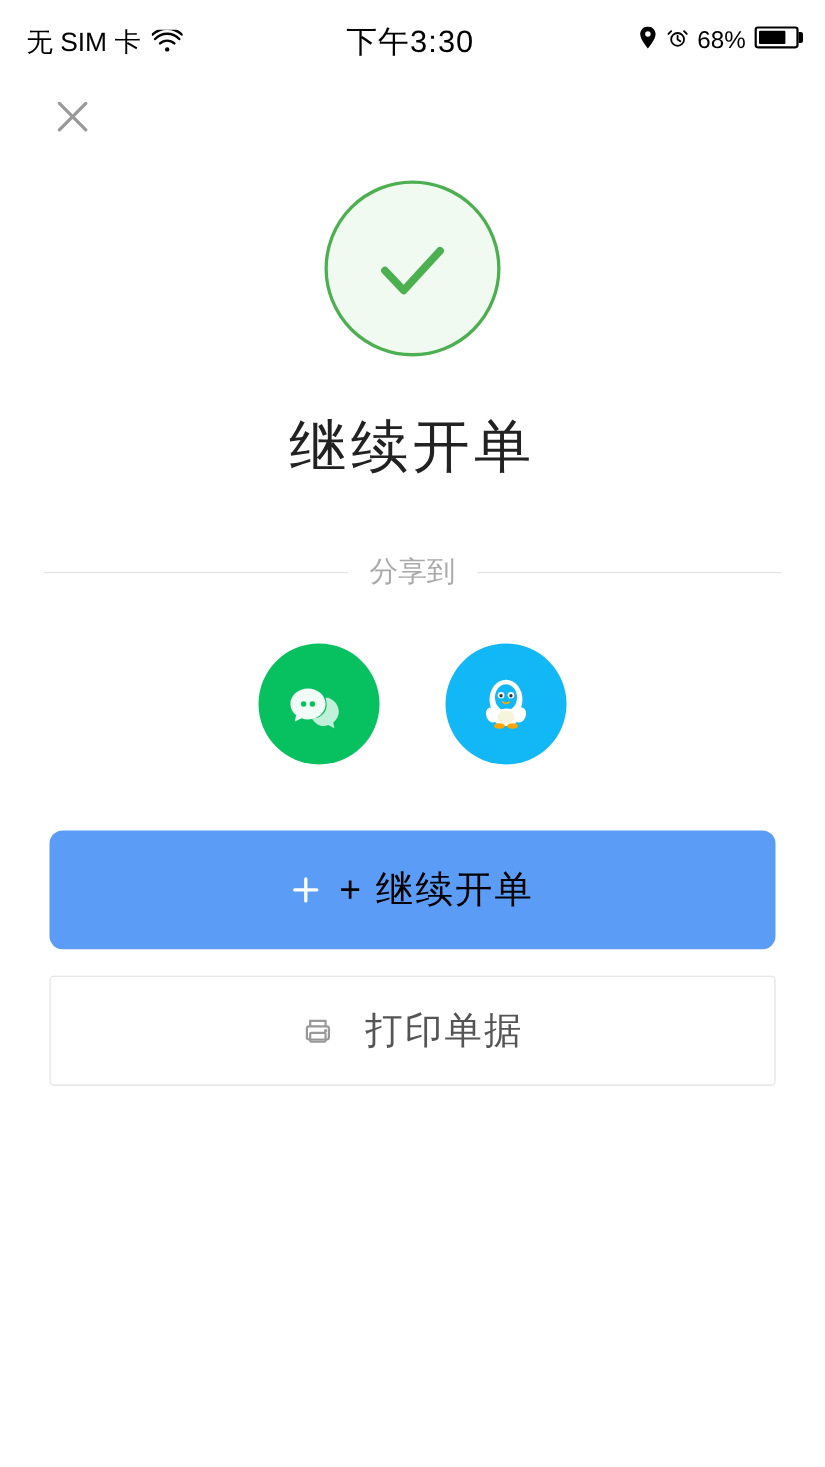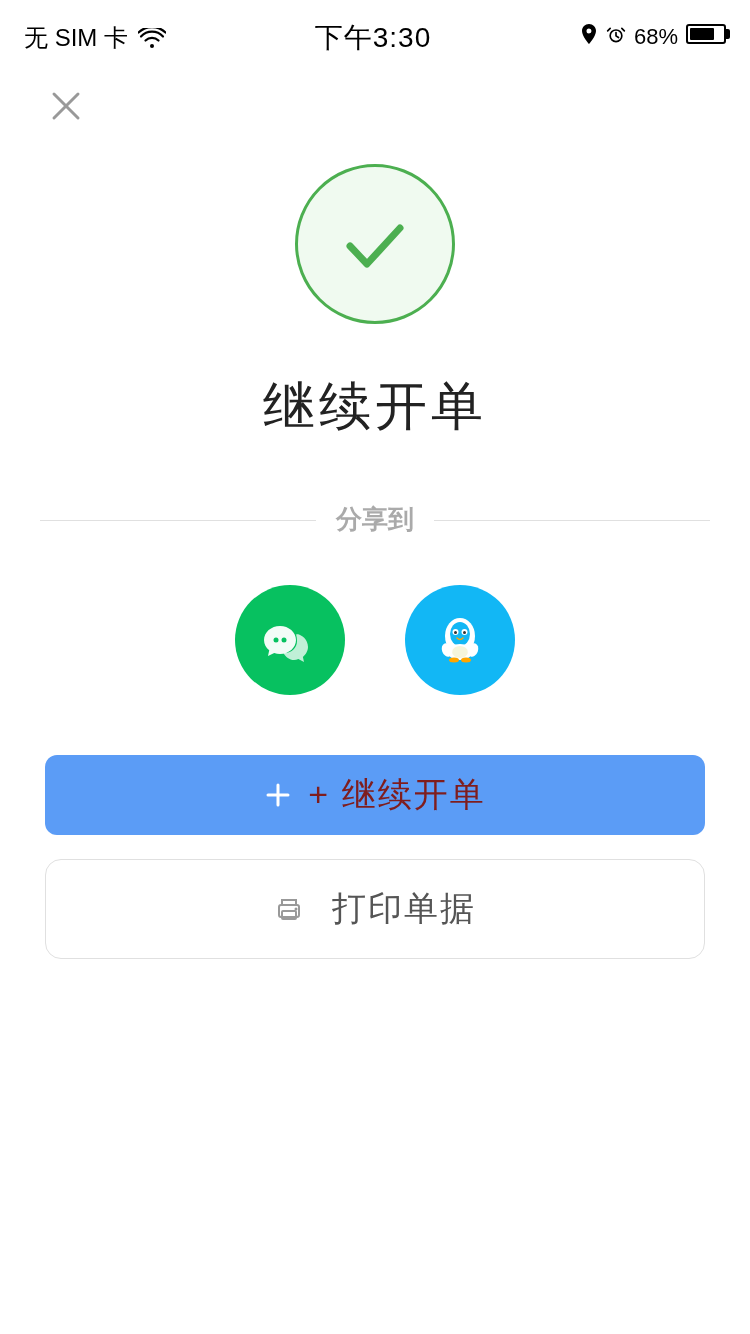--- a/index.html
+++ b/index.html
@@ -144,21 +144,20 @@
       margin-bottom: 60px;
     }
 
     .share-divider {
       width: 100%;
       display: flex;
       align-items: center;
       justify-content: center;
       position: relative;
       margin-bottom: 48px;
-      font-weight: bold;
     }
 
     .share-divider::before {
       content: '';
       position: absolute;
       left: 40px;
       right: 40px;
       height: 1px;
       background: #e0e0e0;
       top: 50%;
@@ -200,40 +199,40 @@
     
     .action-buttons {
       width: 660px;
       display: flex;
       flex-direction: column;
       gap: 24px;
     }
 
     .btn-primary {
       width: 100%;
-      height: 80px;
+      height: 108px;
       background: #5B9CF6;
       border-radius: 12px;
       border: none;
       display: flex;
       align-items: center;
       justify-content: center;
       gap: 16px;
       cursor: pointer;
       font-size: 34px;
-      color: #7f1d1d;
+      color: #000000;
       font-weight: 400;
       letter-spacing: 2px;
     }
 
     .btn-secondary {
       width: 100%;
       height: 100px;
       background: #fff;
-      border-radius: 16px;
+      border-radius: 4px;
       border: 1px solid #e0e0e0;
       display: flex;
       align-items: center;
       justify-content: center;
       gap: 28px;
       cursor: pointer;
       font-size: 34px;
       color: #555;
       font-weight: 400;
       letter-spacing: 2px;

